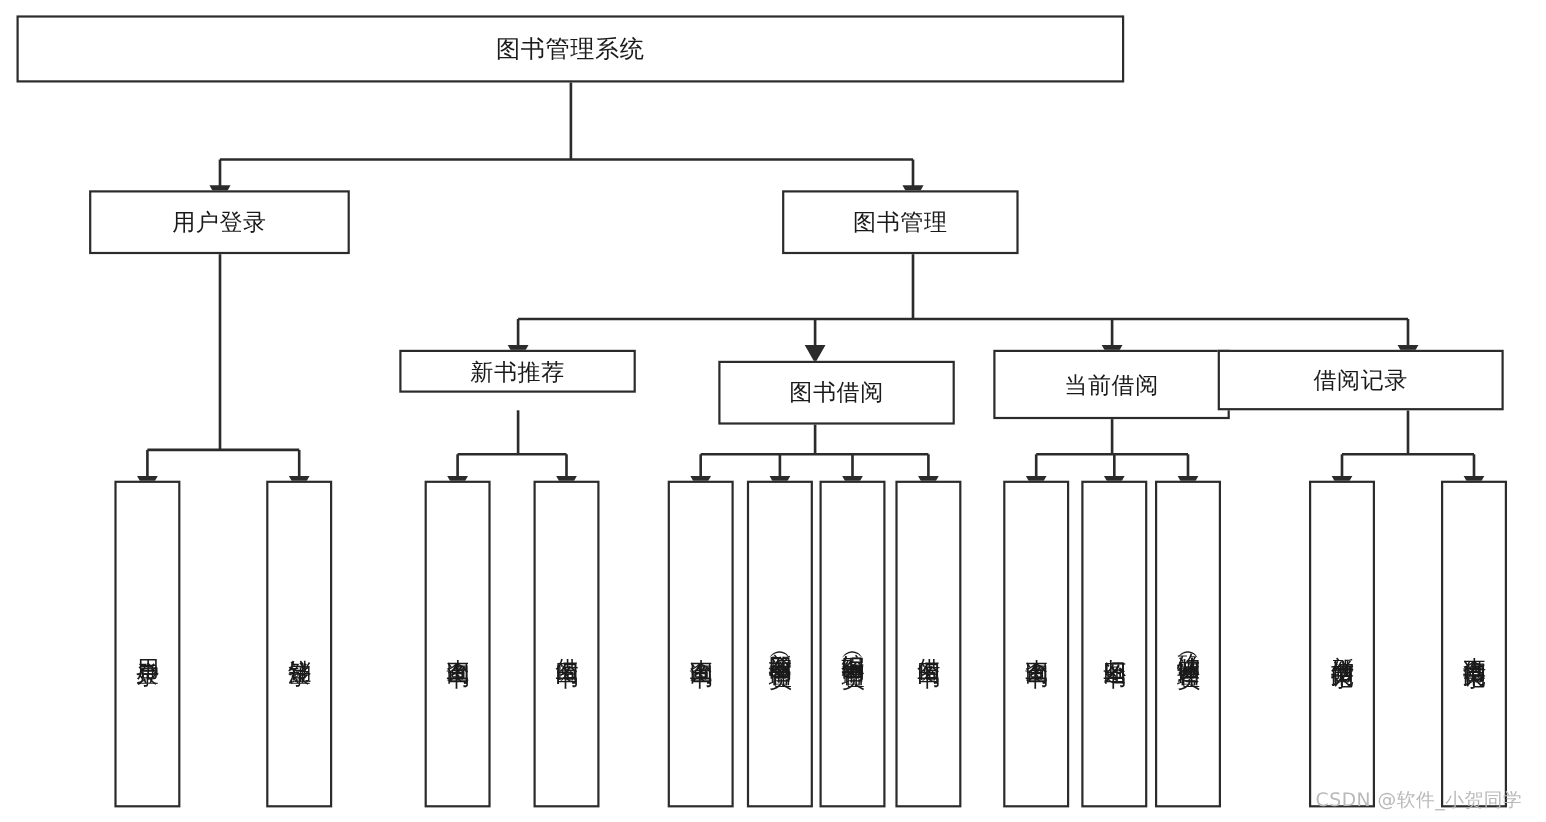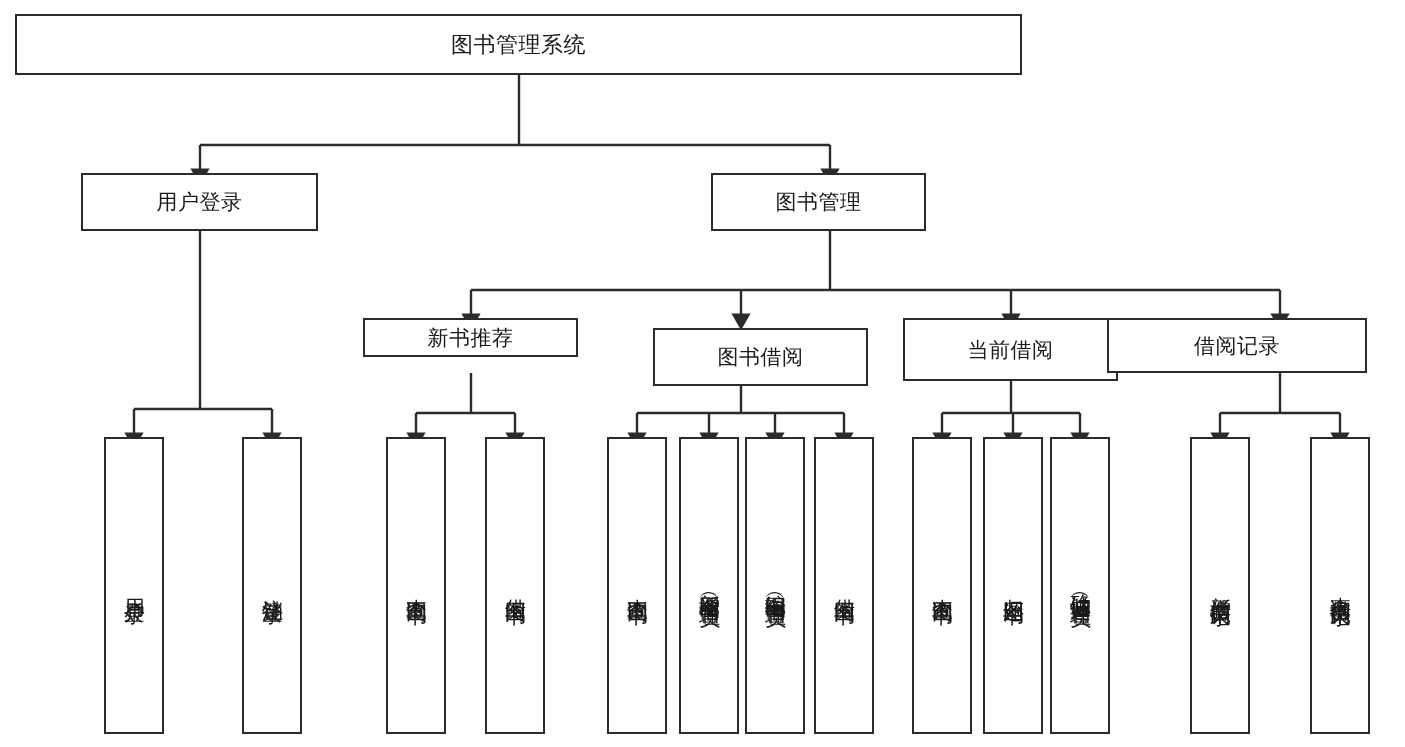--- a/index.html
+++ b/index.html
@@ -168,13 +168,14 @@
         <span class="vtext">确认归还（管理员）</span>
       </div>
       <div class="node vert" style="left: 1190px; top: 437px; width: 60px; height: 297px;">
         <span class="vtext">新增借阅记录</span>
       </div>
       <div class="node vert" style="left: 1310px; top: 437px; width: 60px; height: 297px;">
         <span class="vtext">查询借阅记录</span>
       </div>
     </div>
 
+  <div id="watermark" style="left: 1196px; top: 716px;">CSDN @软件_小贺同学</div>
 </div>
 
 </body></html>

